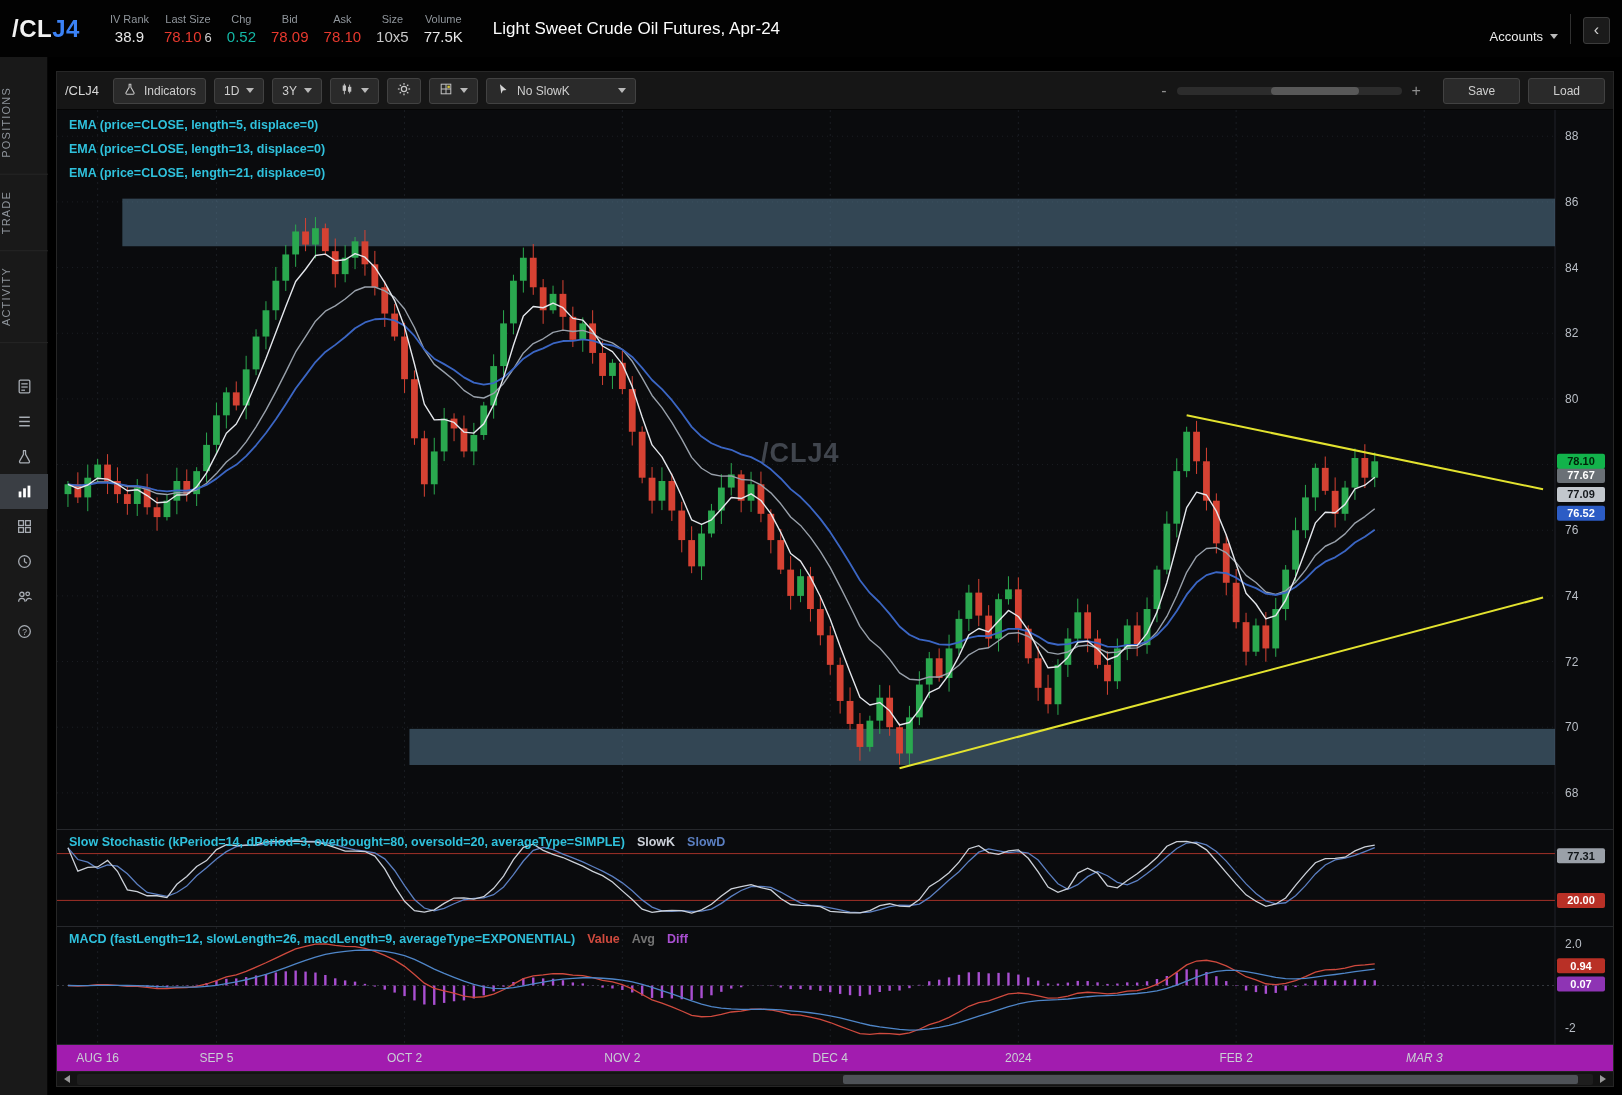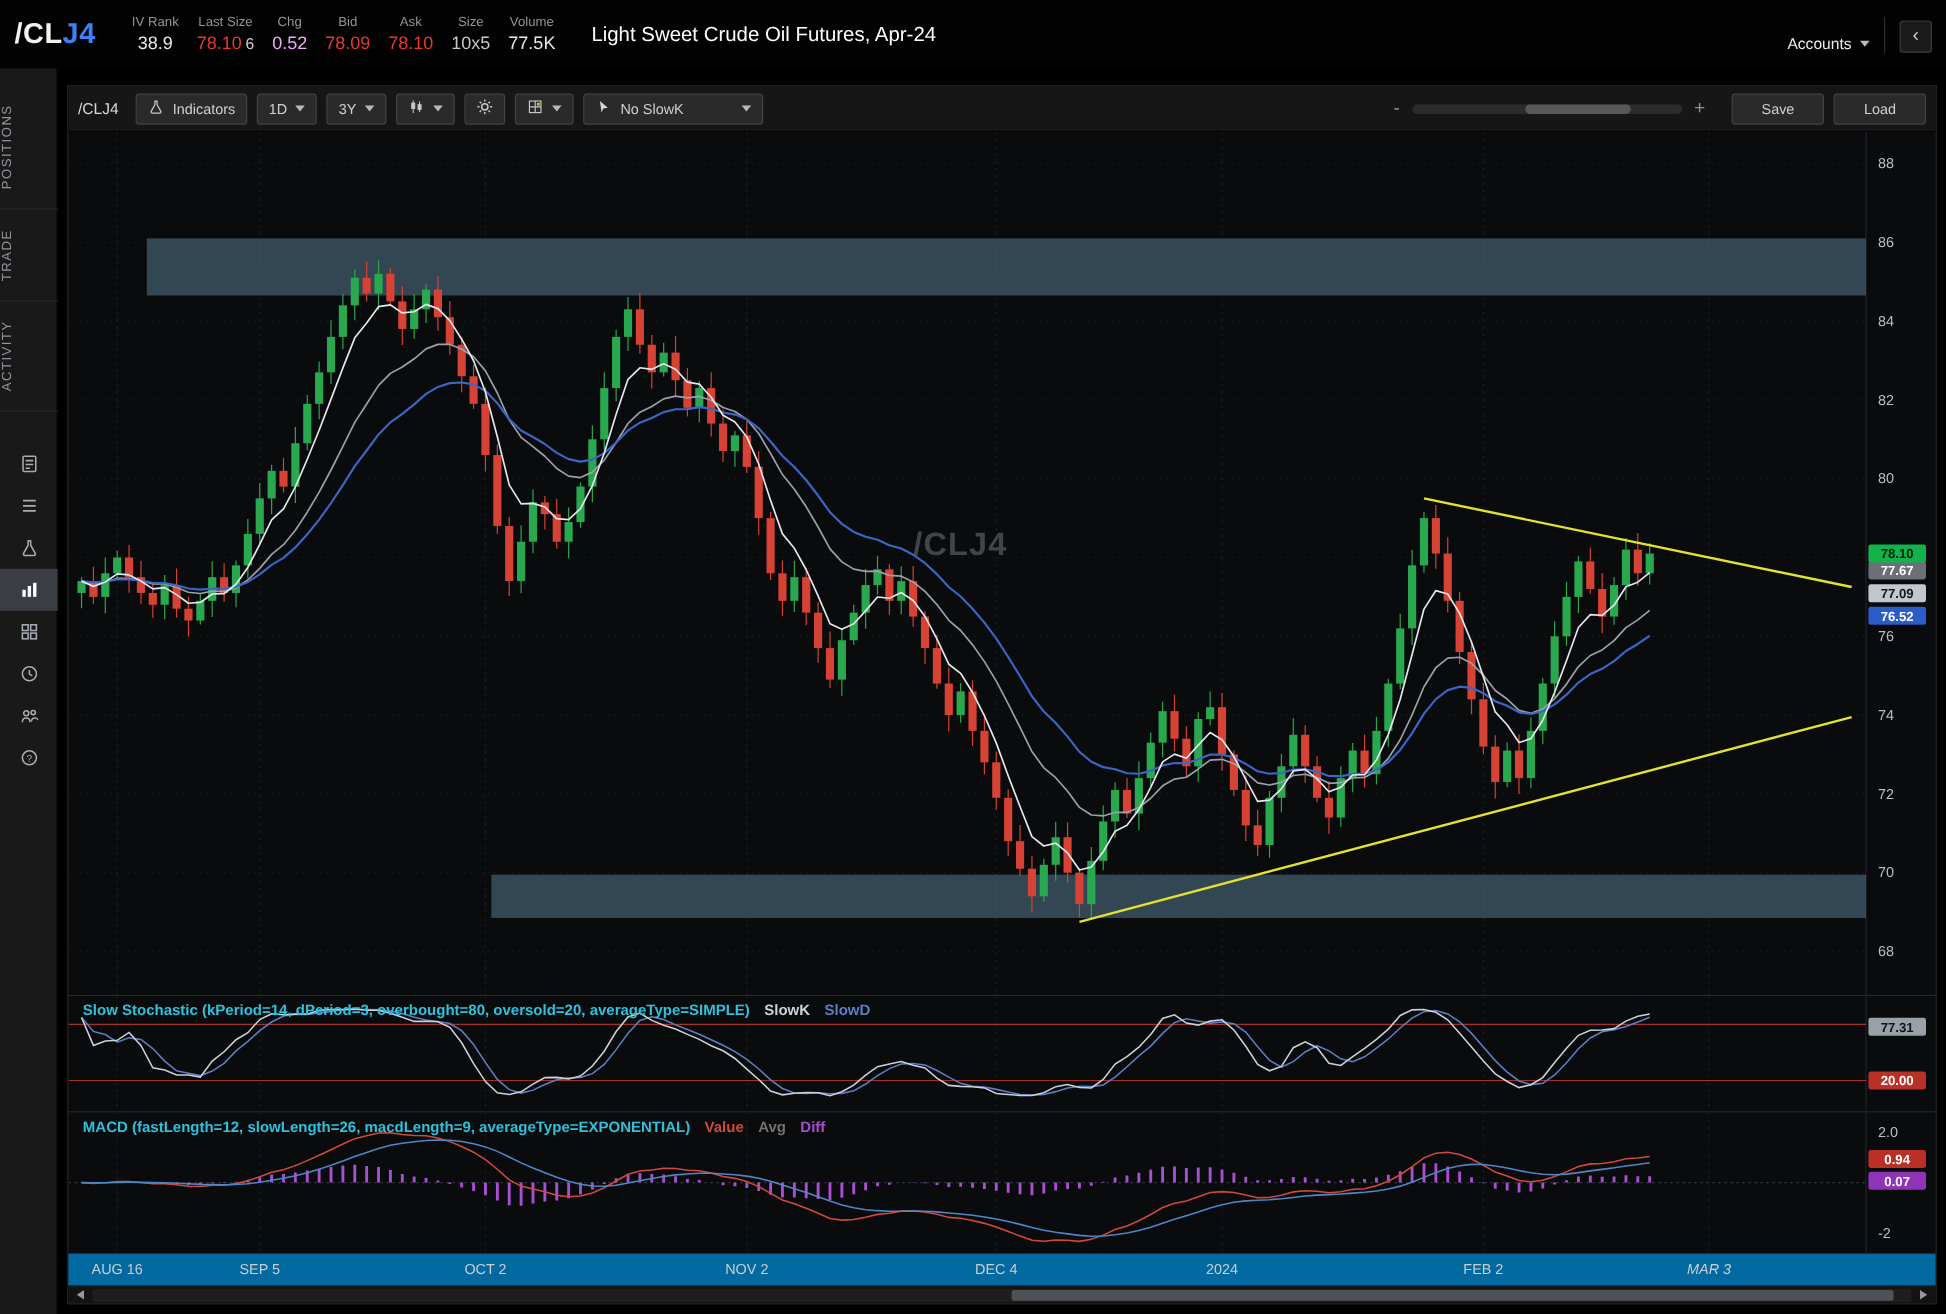--- a/index.html
+++ b/index.html
@@ -57,21 +57,21 @@
   .price-pane{flex:1}
   .stoch-pane{height:97px}
   .macd-pane{height:118px}
   .study-labels{position:absolute;top:8px;left:12px;display:flex;flex-direction:column;gap:10px;z-index:3}
   .study-label{color:#2fc1dc;font-size:12.5px;font-weight:bold;cursor:default}
   .pane-label-row{position:absolute;top:5px;left:12px;display:flex;gap:12px;z-index:3;font-size:12.5px;font-weight:bold}
   .pane-title{color:#2fc1dc}
   .plot-label{cursor:default}
 
   
-  .time-axis{height:26px;position:relative;background:#0369a1}
+  .time-axis{height:26px;position:relative;background:#a21caf}
   .time-label{position:absolute;top:6px;transform:translateX(-50%);font-size:12px;color:#c9ced4;white-space:nowrap}
   .scrollbar{height:15px;display:flex;align-items:center;background:#131313;border-top:1px solid #222;padding:0 3px;gap:3px}
   .scroll-arrow{width:14px;height:11px;display:flex;align-items:center;justify-content:center}
   .tri-left{width:0;height:0;border-top:4px solid transparent;border-bottom:4px solid transparent;border-right:6px solid #989898}
   .tri-right{width:0;height:0;border-top:4px solid transparent;border-bottom:4px solid transparent;border-left:6px solid #989898}
   .scroll-track{flex:1;height:11px;background:#1e1e1e;border-radius:2px;position:relative}
   .scroll-thumb{position:absolute;left:50.5%;width:48.5%;top:1px;bottom:1px;background:#4e5257;border-radius:2px}
 </style>
 </head>
 <body>
@@ -84,21 +84,21 @@
       <div class="stat">
         <div class="stat-label">IV Rank</div>
         <div class="stat-value"><span style="color: rgb(232, 232, 232);">38.9</span></div>
       </div>
       <div class="stat">
         <div class="stat-label">Last Size</div>
         <div class="stat-value"><span style="color: rgb(232, 57, 46);">78.10</span><span class="stat-size">6</span></div>
       </div>
       <div class="stat">
         <div class="stat-label">Chg</div>
-        <div class="stat-value"><span style="color: #f0abfc;">0.52</span></div>
+        <div class="stat-value"><span style="color: #14b8a6;">0.52</span></div>
       </div>
       <div class="stat">
         <div class="stat-label">Bid</div>
         <div class="stat-value"><span style="color: rgb(232, 57, 46);">78.09</span></div>
       </div>
       <div class="stat">
         <div class="stat-label">Ask</div>
         <div class="stat-value"><span style="color: rgb(232, 57, 46);">78.10</span></div>
       </div>
       <div class="stat">
@@ -589,20 +589,25 @@
             <line x1="842.5500000000001" y1="658.2625570776257" x2="1486.0500000000002" y2="487.541095890411" stroke="#e3e32f" stroke-width="2"></line>
             <rect x="1500" y="395.6652968036532" width="48" height="15" rx="2" fill="#2c5cc5"></rect>
             <text x="1524" y="407.1652968036532" fill="#ffffff" font-size="11" font-weight="bold" text-anchor="middle">76.52</text>
             <rect x="1500" y="376.95159817351595" width="48" height="15" rx="2" fill="#c2c7cd"></rect>
             <text x="1524" y="388.45159817351595" fill="#14181c" font-size="11" font-weight="bold" text-anchor="middle">77.09</text>
             <rect x="1500" y="357.90958904109584" width="48" height="15" rx="2" fill="#6a7076"></rect>
             <text x="1524" y="369.40958904109584" fill="#ffffff" font-size="11" font-weight="bold" text-anchor="middle">77.67</text>
             <rect x="1500" y="343.7922374429226" width="48" height="15" rx="2" fill="#12b34b"></rect>
             <text x="1524" y="355.2922374429226" fill="#002309" font-size="11" font-weight="bold" text-anchor="middle">78.10</text>
           </svg>
+        <div class="study-labels">
+            <div class="study-label">EMA (price=CLOSE, length=5, displace=0)</div>
+            <div class="study-label">EMA (price=CLOSE, length=13, displace=0)</div>
+            <div class="study-label">EMA (price=CLOSE, length=21, displace=0)</div>
+          </div>
       </div>
       <div class="pane stoch-pane">
         <svg viewBox="0 0 1556 96">
             <line x1="40.650000000000006" x2="40.650000000000006" y1="0" y2="96" stroke="#1b1e23" stroke-dasharray="2 4"></line>
             <line x1="159.45" x2="159.45" y1="0" y2="96" stroke="#1b1e23" stroke-dasharray="2 4"></line>
             <line x1="347.55" x2="347.55" y1="0" y2="96" stroke="#1b1e23" stroke-dasharray="2 4"></line>
             <line x1="565.35" x2="565.35" y1="0" y2="96" stroke="#1b1e23" stroke-dasharray="2 4"></line>
             <line x1="773.2500000000001" x2="773.2500000000001" y1="0" y2="96" stroke="#1b1e23" stroke-dasharray="2 4"></line>
             <line x1="961.3500000000001" x2="961.3500000000001" y1="0" y2="96" stroke="#1b1e23" stroke-dasharray="2 4"></line>
             <line x1="1179.15" x2="1179.15" y1="0" y2="96" stroke="#1b1e23" stroke-dasharray="2 4"></line>

